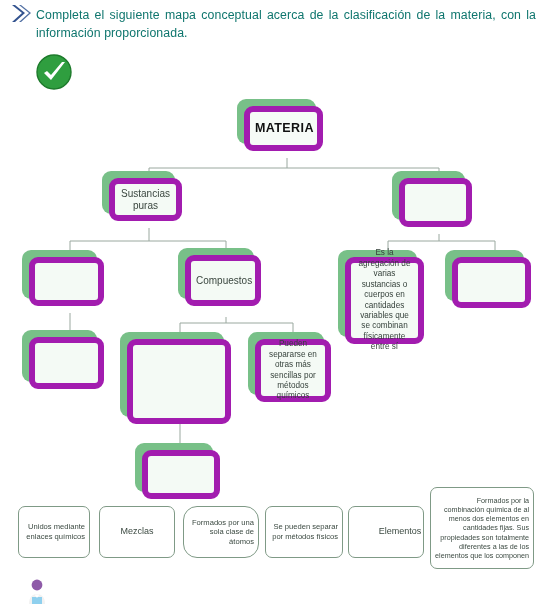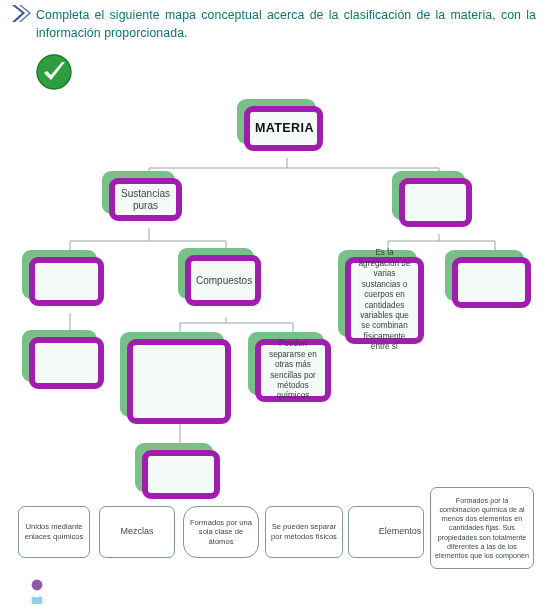--- a/index.html
+++ b/index.html
@@ -77,21 +77,21 @@
   .chip{
     position:absolute;
     background:#ffffff;
     border:1px solid #7f9a86;
     border-radius:7px;
     box-sizing:border-box;
     display:flex;align-items:center;justify-content:center;
     padding:3px 4px;
   }
   .chip .chip-label{
-    text-align:center;
+    text-align:right;
     font-size:7.6px;
     line-height:9.6px;
     color:#3c4a42;
   }
   .chip.big .chip-label{font-size:7.2px;line-height:9.2px;}
   .chip.single .chip-label{font-size:9px;}
 
   
   #avatar{position:absolute;left:26px;top:578px;width:22px;height:26px;}
 </style>

